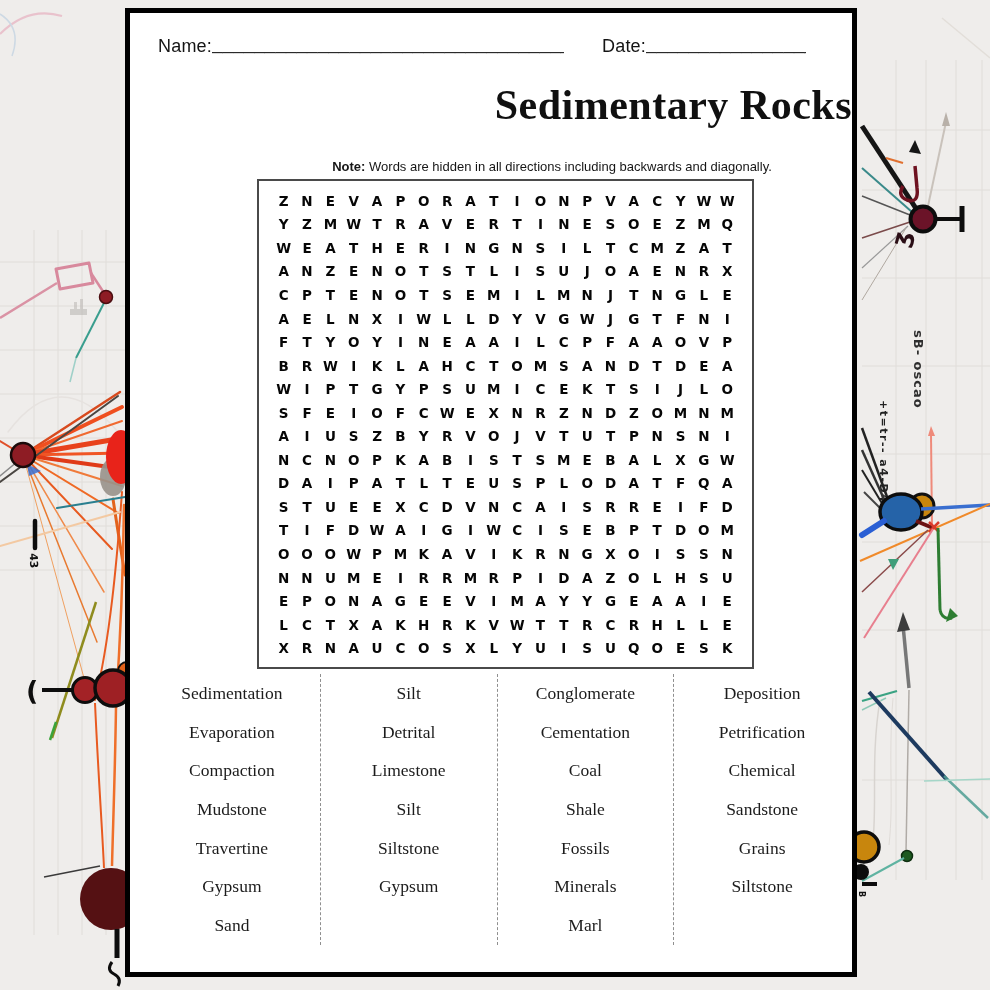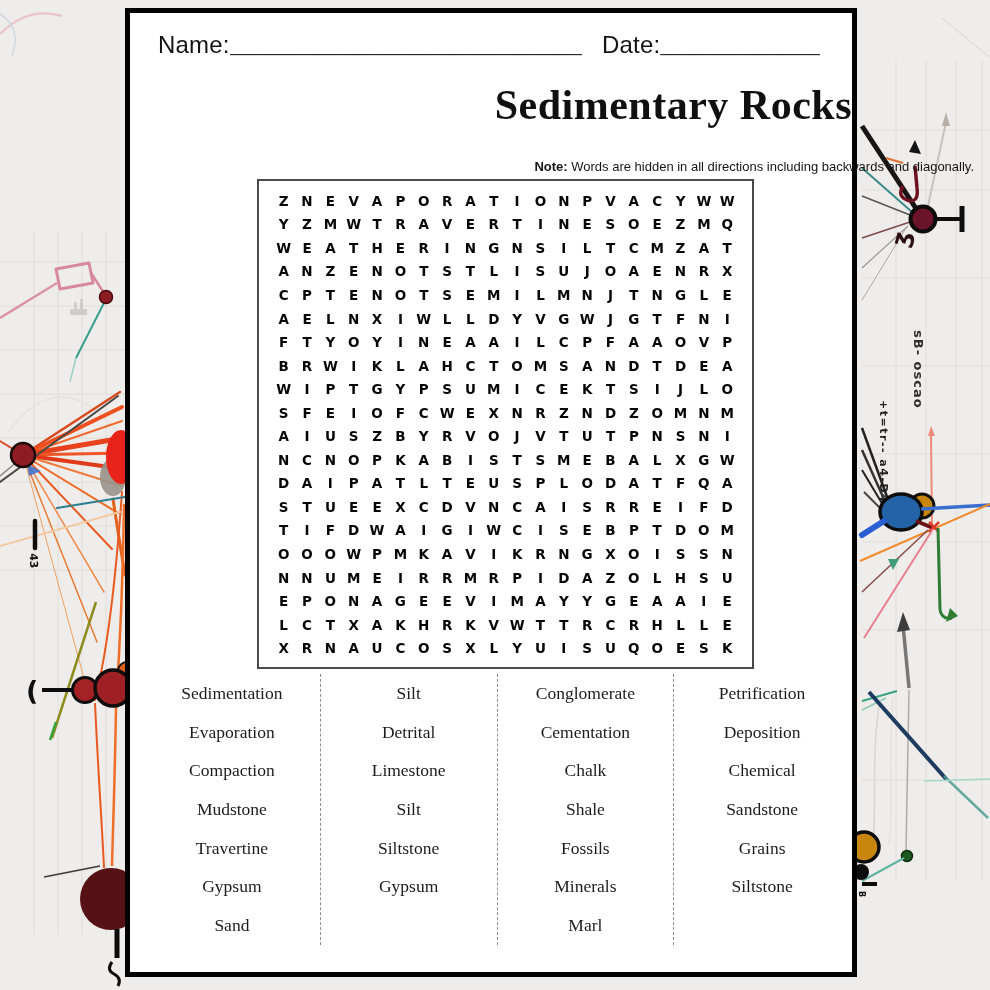--- a/index.html
+++ b/index.html
@@ -12,34 +12,34 @@
   .page{
     position:absolute;left:125px;top:8px;width:732px;height:969px;
     background:var(--page-background,#ffffff);
     border:5px solid var(--page-border,#000);
     box-sizing:border-box;
   }
   .page-inner{position:relative;width:722px;height:959px;}
   .hgroup{position:absolute;top:18px;white-space:nowrap;}
   #name-group{left:28px;}
   #date-group{left:472px;}
-  .hlabel{font-size:24px;color:#141414;letter-spacing:.2px;}
+  .hlabel{font-size:18px;color:#141414;letter-spacing:.2px;}
   .fill-line{
     display:inline-block;overflow:hidden;white-space:nowrap;
     font-size:19px;color:#2a2a2a;height:26px;line-height:23px;vertical-align:bottom;
   }
   #name-line{width:352px;}
   #date-line{width:160px;}
   .title{
     position:absolute;top:68px;left:0;width:722px;text-align:right;
     font-family:"Liberation Serif",serif;font-weight:700;font-size:42px;color:#101010;
     letter-spacing:.5px;
   }
   .note{
-    position:absolute;top:146px;left:0;width:844px;text-align:right;
+    position:absolute;top:146px;left:0;width:844px;text-align:center;
     font-size:13px;color:#161616;
   }
   .note b{font-weight:700;}
   .grid-box{
     position:absolute;left:127px;top:166px;width:497px;height:490px;
     border:2px solid #4a4a4a;box-sizing:border-box;
     display:flex;flex-direction:column;
     padding:8px 13px 7px 13px;
   }
   .grid-row{display:flex;flex:1;}
@@ -682,29 +682,29 @@
           <div class="word">Silt</div>
           <div class="word">Detrital</div>
           <div class="word">Limestone</div>
           <div class="word">Silt</div>
           <div class="word">Siltstone</div>
           <div class="word">Gypsum</div>
         </div>
       <div class="word-col div">
           <div class="word">Conglomerate</div>
           <div class="word">Cementation</div>
-          <div class="word">Chalk</div>
+          <div class="word">Coal</div>
           <div class="word">Shale</div>
           <div class="word">Fossils</div>
           <div class="word">Minerals</div>
           <div class="word">Marl</div>
         </div>
       <div class="word-col">
+          <div class="word">Deposition</div>
           <div class="word">Petrification</div>
-          <div class="word">Deposition</div>
           <div class="word">Chemical</div>
           <div class="word">Sandstone</div>
           <div class="word">Grains</div>
           <div class="word">Siltstone</div>
         </div>
     </div>
   </div>
 </div>
 
 </body></html>

